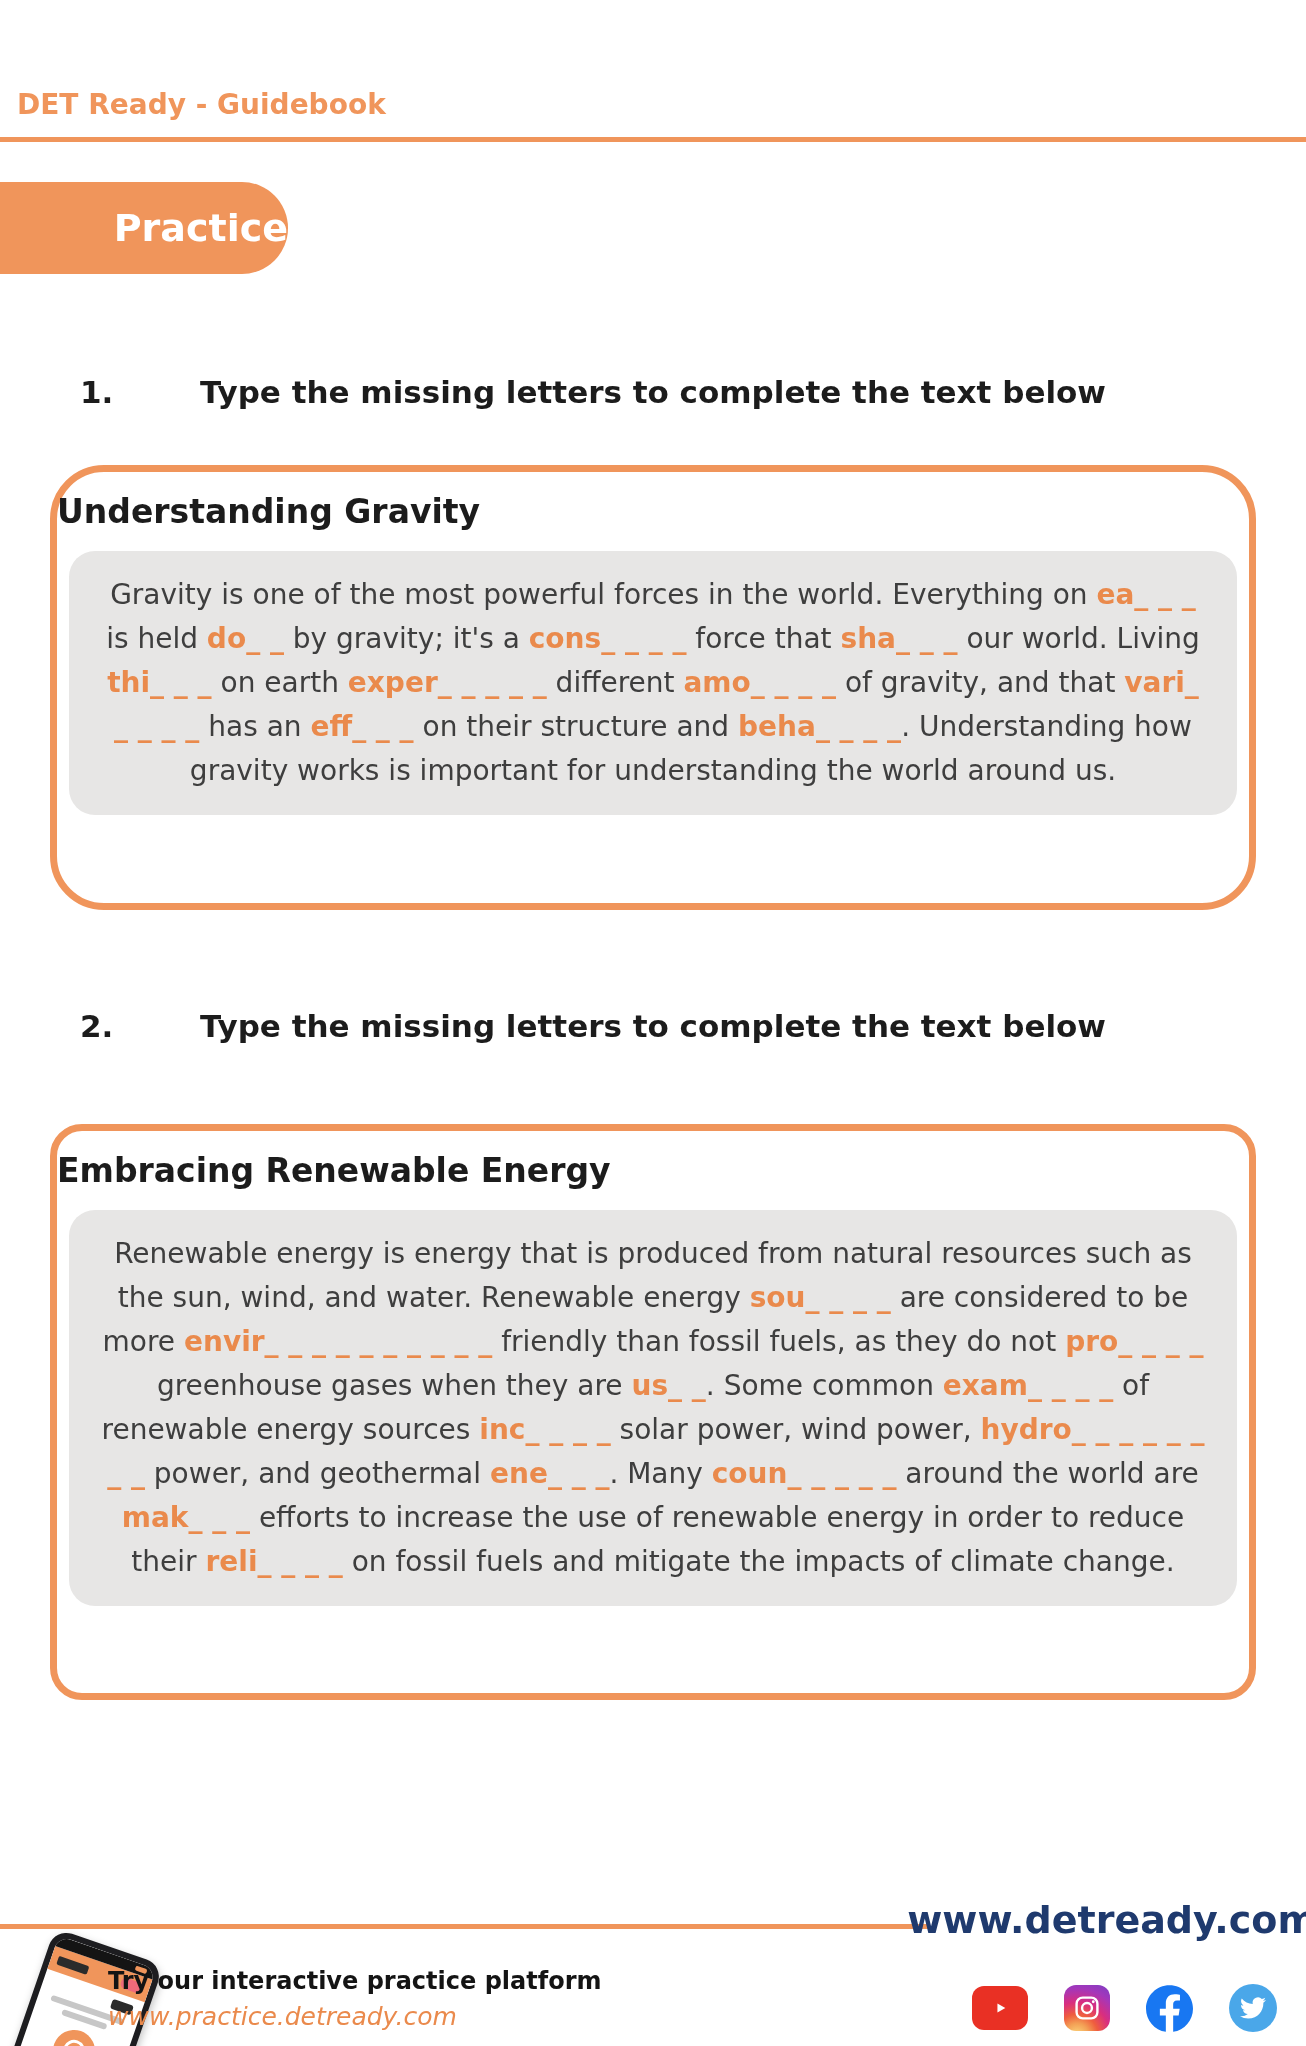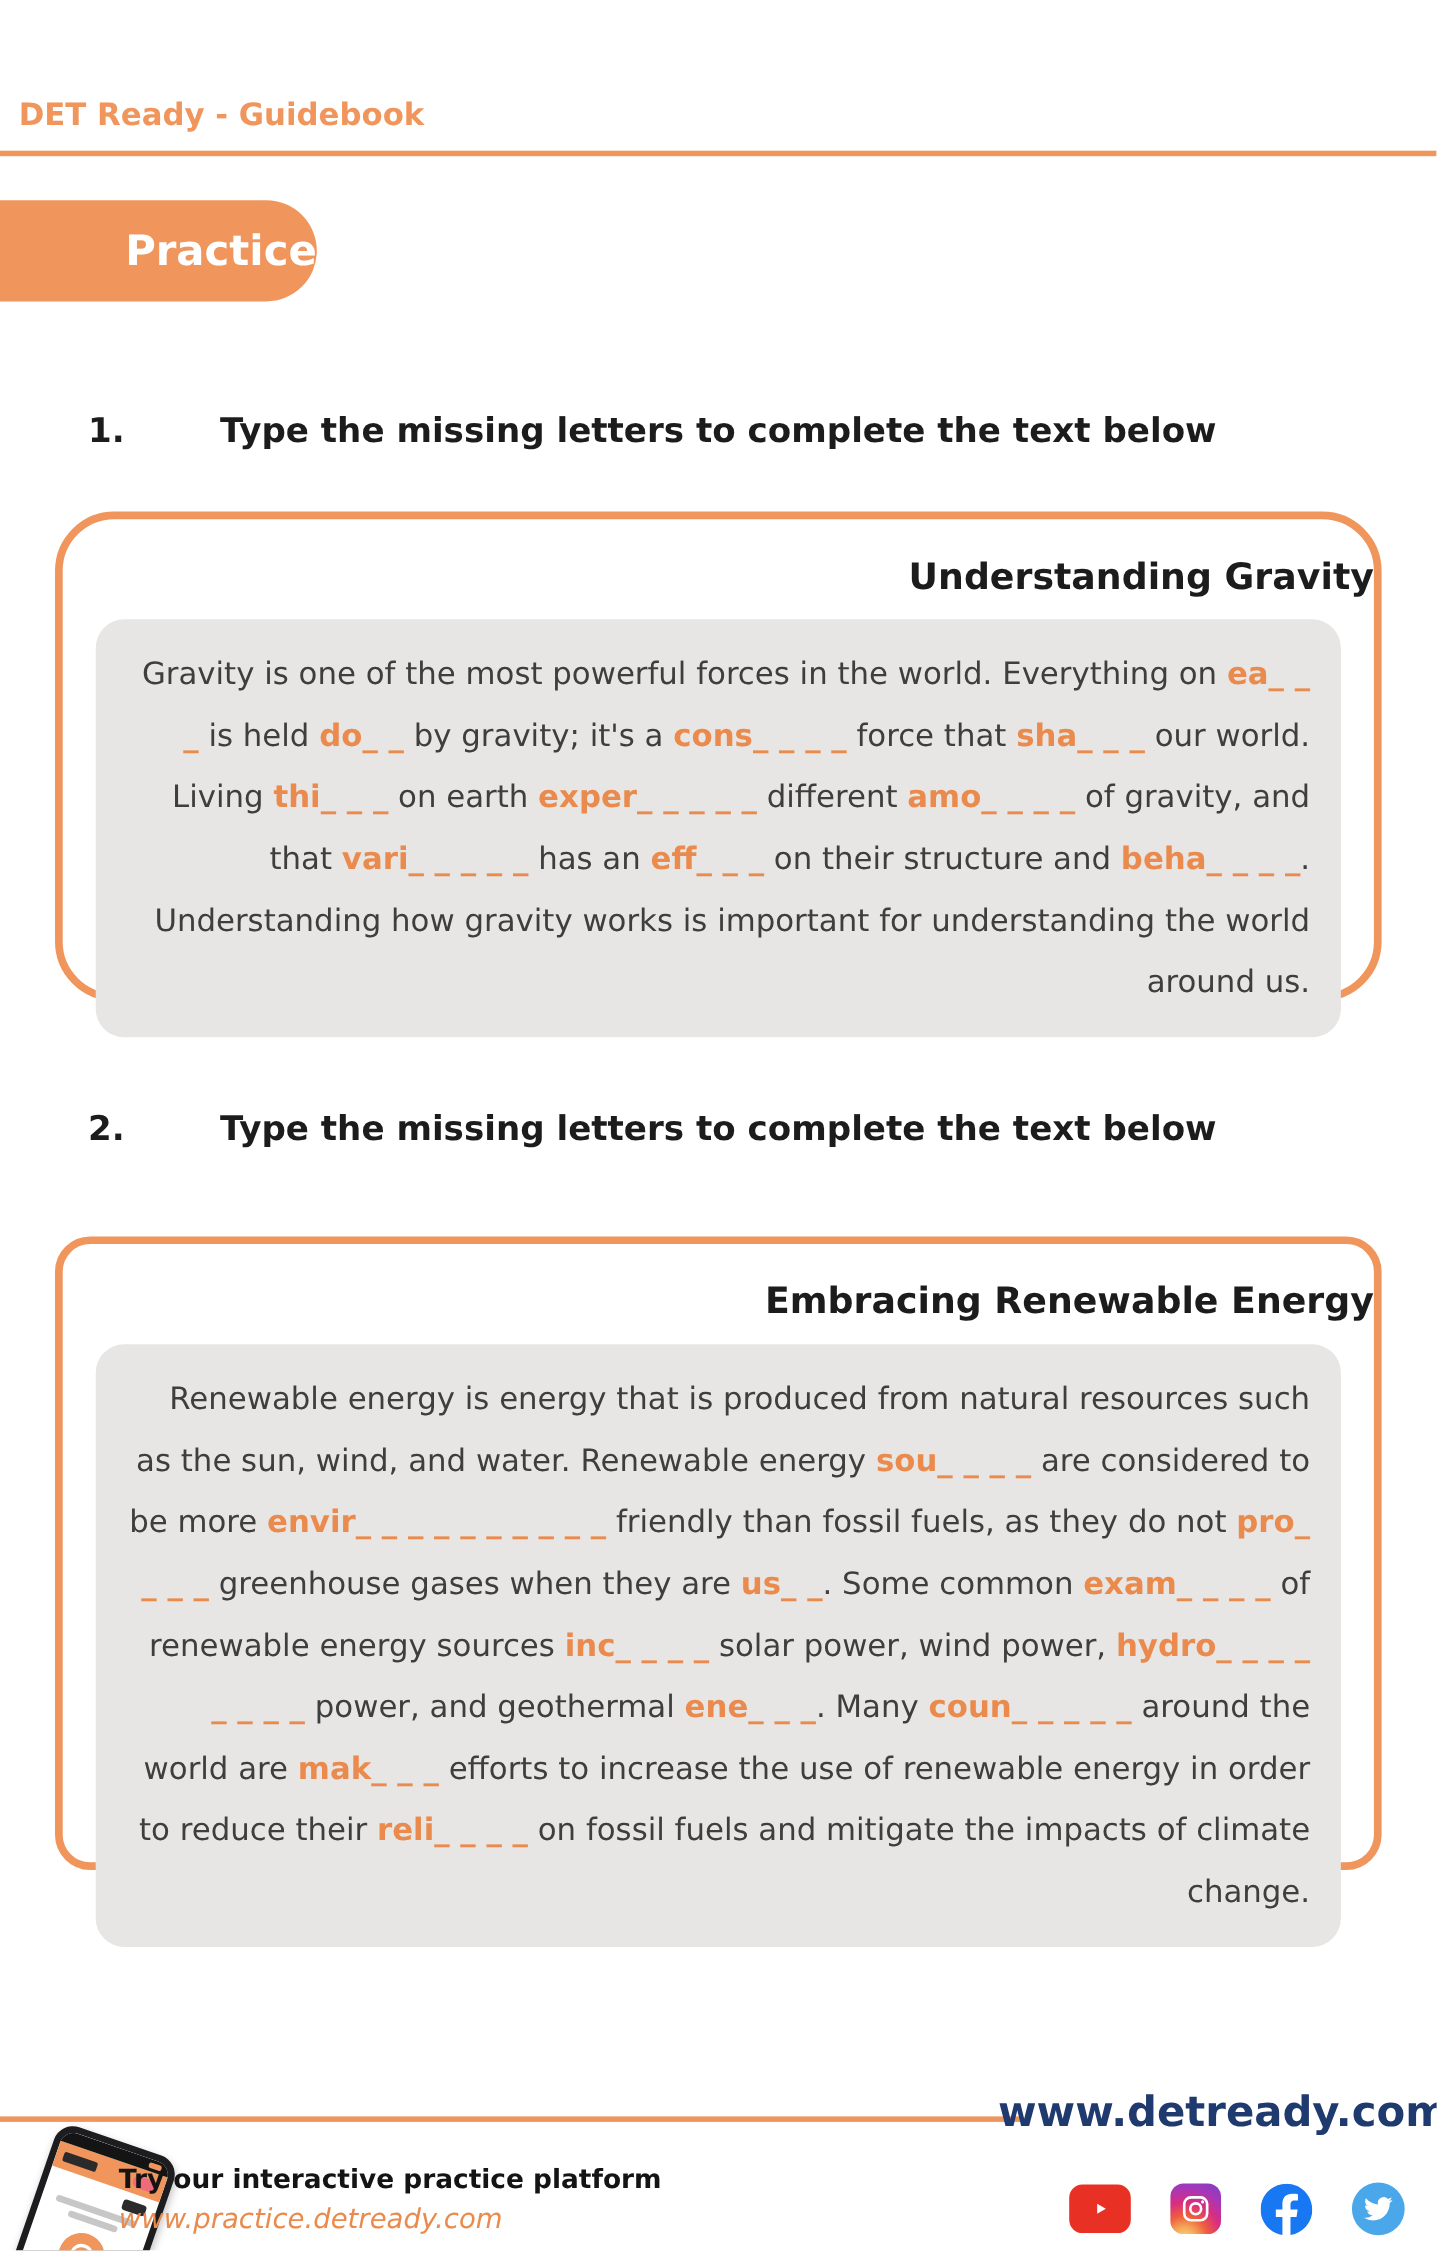--- a/index.html
+++ b/index.html
@@ -32,24 +32,24 @@
   .ex-head{position:absolute;left:0;width:1306px;text-align:center;font-size:31px;font-weight:bold;color:var(--heading);}
   #ex1-num,#ex1-head{top:374px;}
   #ex2-num,#ex2-head{top:1008px;}
   
   .card{
     position:absolute;left:50px;width:1206px;border:7px solid var(--accent);
     border-radius:54px;background:#fff;box-sizing:border-box;
   }
   #card1{top:465px;height:445px;}
   #card2{top:1124px;height:576px;border-radius:32px;}
-  .card-title{margin:32px 0 0;text-align:right;font-size:33px;font-weight:bold;color:var(--heading);}
+  .card-title{margin:20px 0 0;text-align:left;font-size:33px;font-weight:bold;color:var(--heading);}
   .gray-box{
-    margin:20px 30px 0;background:var(--gray-box);border-radius:26px;
-    padding:22px 28px;font-size:28px;line-height:56px;color:var(--body-text);text-align:right;
+    margin:20px 12px 0;background:var(--gray-box);border-radius:26px;
+    padding:22px 28px;font-size:28px;line-height:44px;color:var(--body-text);text-align:center;
   }
   .pt{color:var(--body-text);}
   .bp{color:var(--accent-text);font-weight:bold;}
   .bu{color:var(--accent-text);font-weight:bold;}
   
   .footer-rule{position:absolute;top:1924px;left:0;width:928px;height:5px;background:var(--accent);}
   .site-url{position:absolute;top:1898px;right:22px;font-size:38px;font-weight:bold;color:var(--navy);cursor:pointer;}
   .footer-left{position:absolute;left:108px;top:1963px;width:545px;text-align:left;}
   .cta{font-size:24px;font-weight:bold;color:#141414;line-height:36px;}
   .purl{font-size:25px;font-weight:normal;font-style:italic;color:var(--accent-text);line-height:36px;cursor:pointer;}

